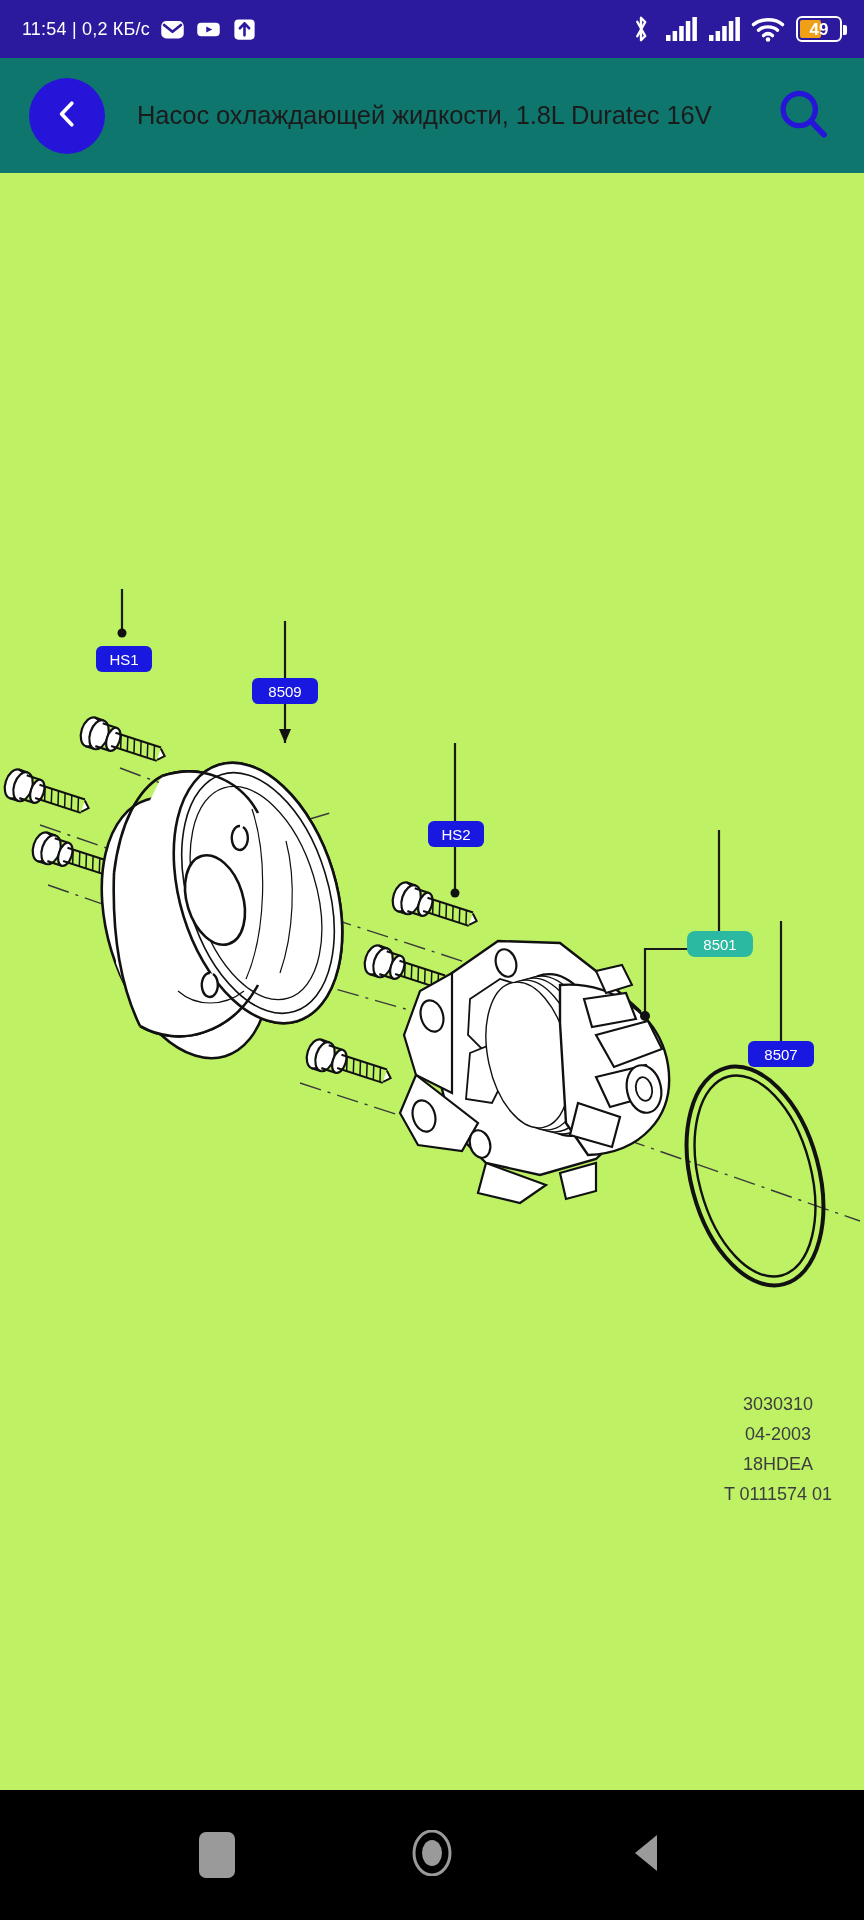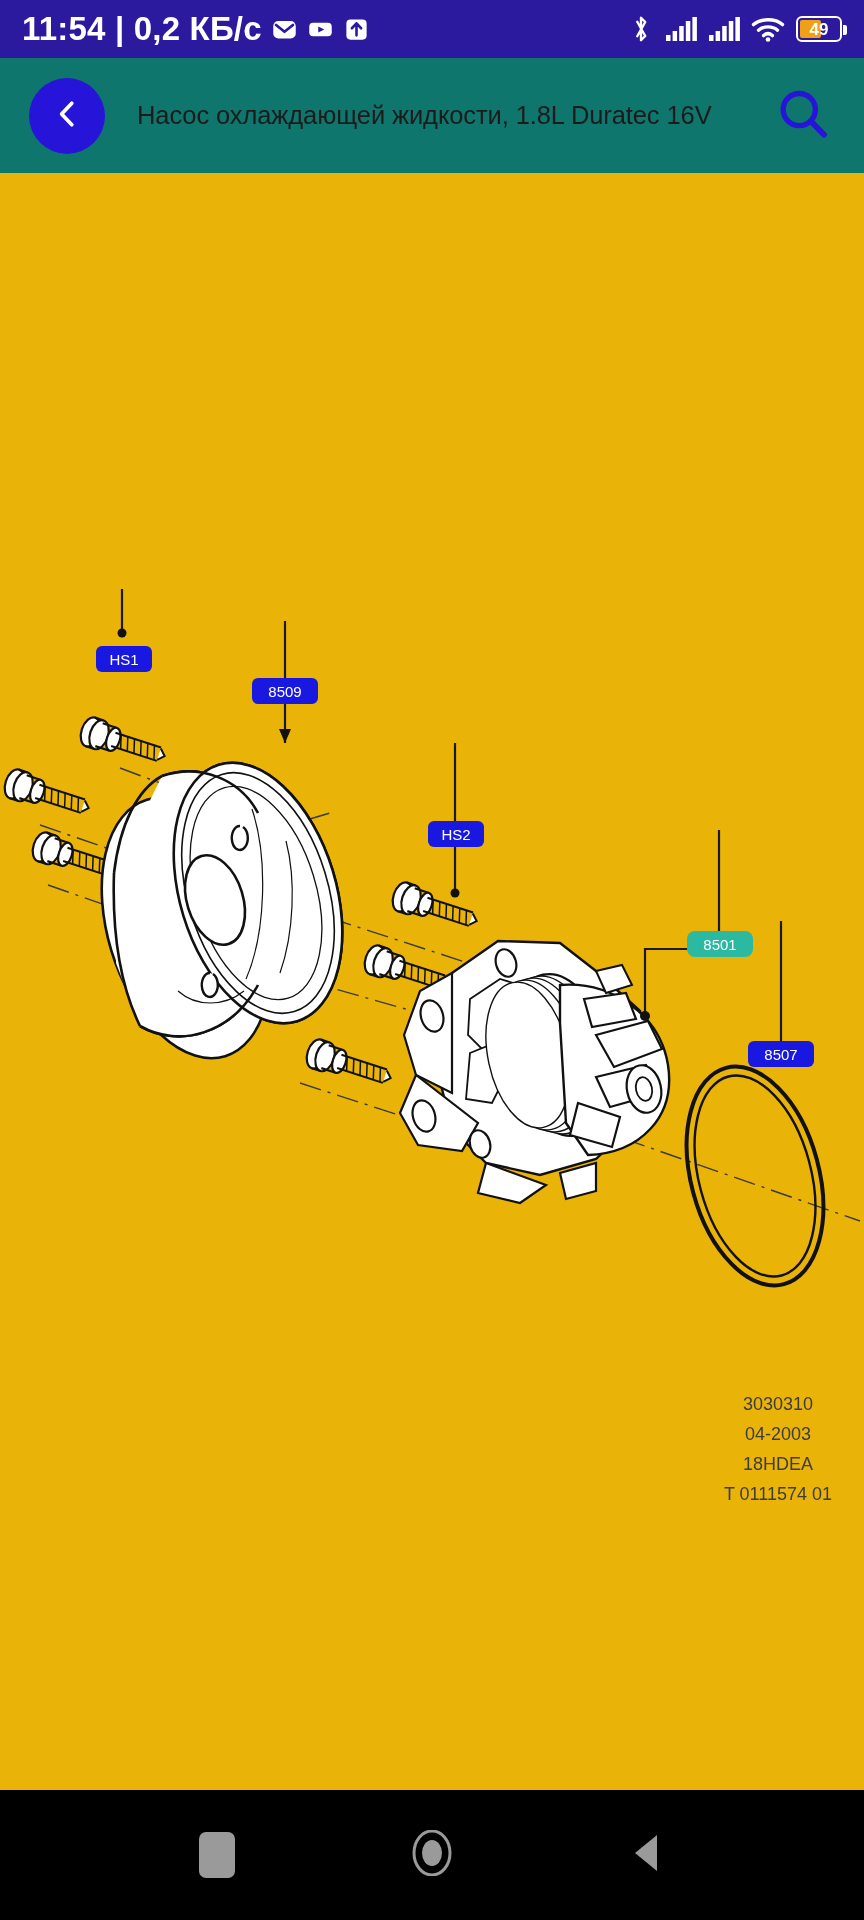--- a/index.html
+++ b/index.html
@@ -13,21 +13,21 @@
 
   
   .statusbar{
     position:absolute; top:0; left:0; width:864px; height:58px;
     background:#2b1a9e;
     display:flex; align-items:center; justify-content:space-between;
     padding:0 22px;
   }
   .sb-left{ display:flex; align-items:center; gap:9px; }
   .sb-time{
-    color:#ffffff; font-size:33px; font-weight:bold;
+    color:#ffffff; font-size:18px; font-weight:normal;
     letter-spacing:.2px; white-space:nowrap;
   }
   .sb-icon{ display:inline-flex; align-items:center; justify-content:center; }
   .sb-right{ display:flex; align-items:center; gap:11px;justify-content:flex-end; }
 
   .batt{
     position:relative; width:46px; height:26px;
     border:2.5px solid #ffffff; border-radius:6px;
     display:flex; align-items:center; padding:2px;
   }
@@ -65,21 +65,21 @@
   }
   .search-btn{
     margin-right:24px; width:74px; height:74px;
     display:flex; align-items:center; justify-content:center;
     flex:0 0 auto; cursor:pointer;
   }
 
   
   .canvas{
     position:absolute; top:173px; left:0;
-    width:864px; height:1617px; background:#eab308;
+    width:864px; height:1617px; background:#bef264;
     overflow:hidden;
   }
   .canvas svg{ display:block; }
 
   
   .navbar{
     position:absolute; bottom:0; left:0; width:864px; height:130px;
     background:#000000;
     display:flex; align-items:center; justify-content:space-around;
     padding:0 110px;

